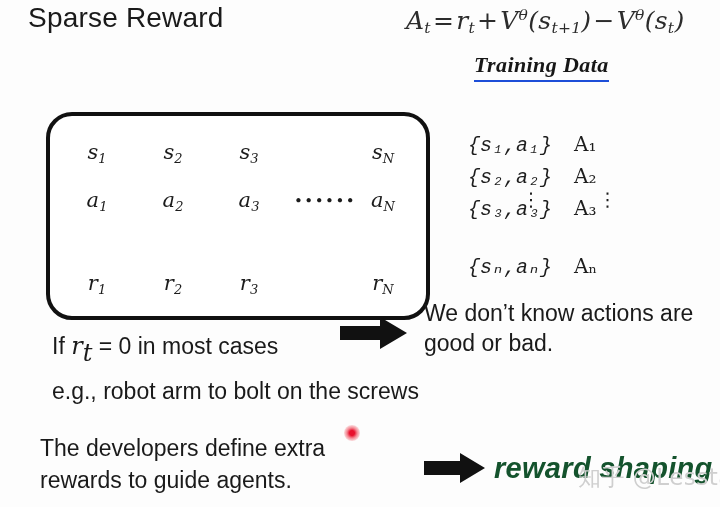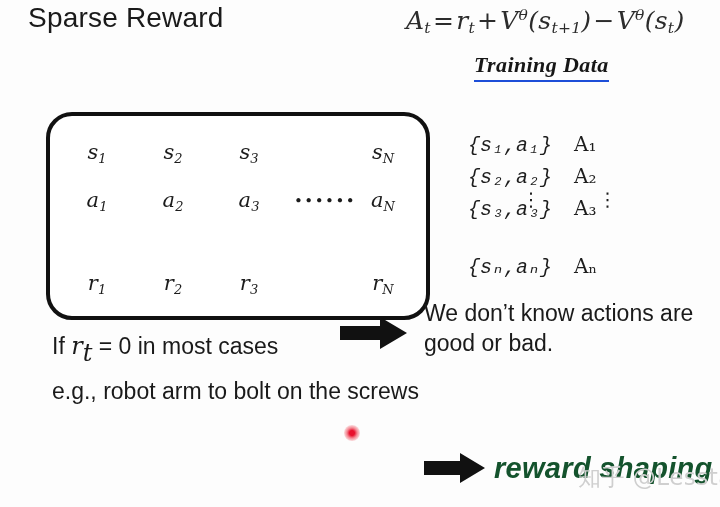--- a/index.html
+++ b/index.html
@@ -302,20 +302,21 @@
   <div class="abs block-arrow" id="arrow-condition">
     <svg width="68" height="34" viewBox="0 0 68 34">
       <polygon points="0,10 40,10 40,1 67,17 40,33 40,24 0,24" fill="#111111"></polygon>
     </svg>
   </div>
 
   <div class="abs" id="consequence-text">We don’t know actions are good or bad.</div>
 
   <div class="abs" id="example-line">e.g., robot arm to bolt on the screws</div>
 
+  <div class="abs" id="developers-text">The developers define extra rewards to guide agents.</div>
 
   <div class="abs block-arrow" id="arrow-shaping">
     <svg width="62" height="32" viewBox="0 0 62 32">
       <polygon points="0,9 36,9 36,1 61,16 36,31 36,23 0,23" fill="#111111"></polygon>
     </svg>
   </div>
 
   <div class="abs" id="reward-shaping-label">reward shaping</div>
 
   <div class="abs" id="laser-pointer-dot"></div>

